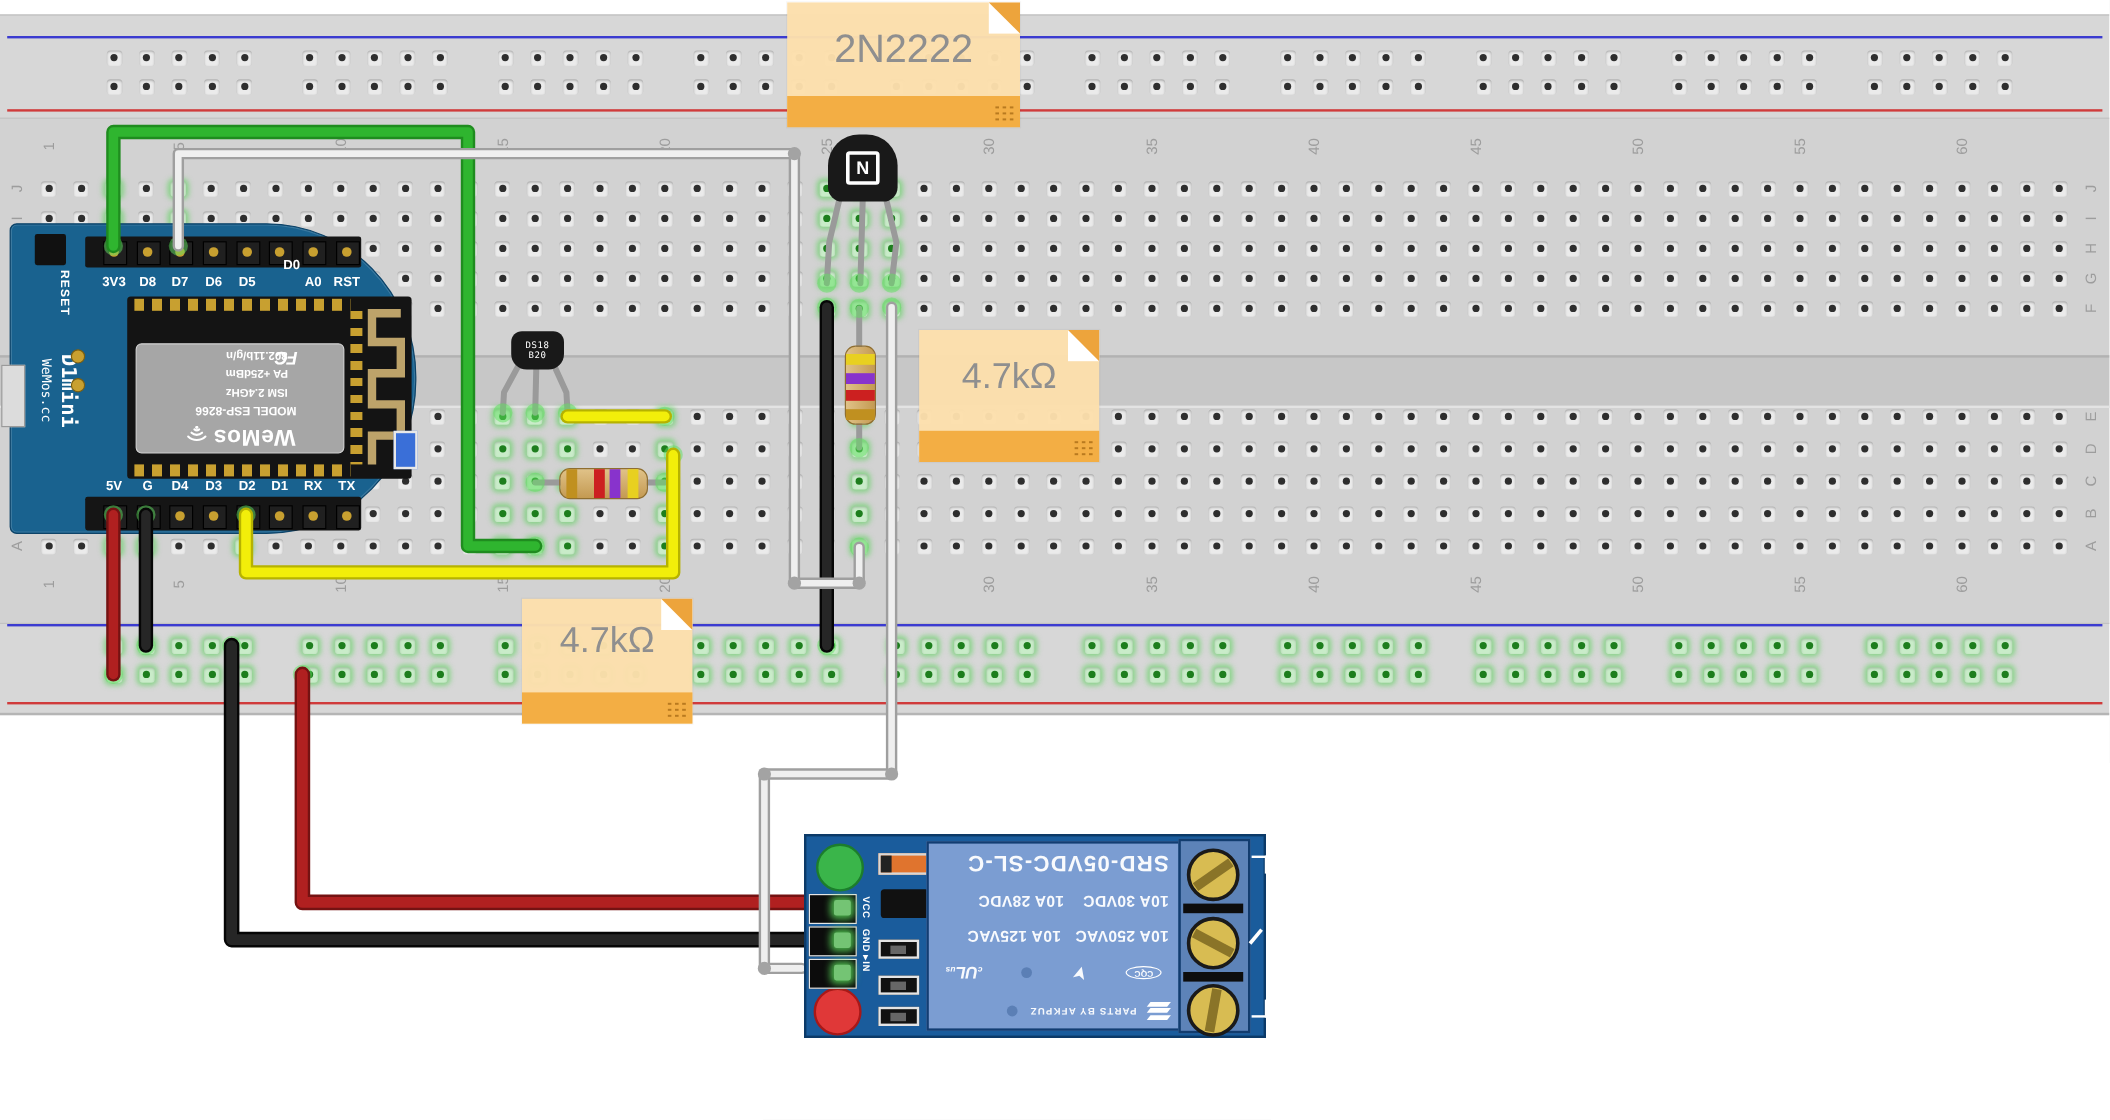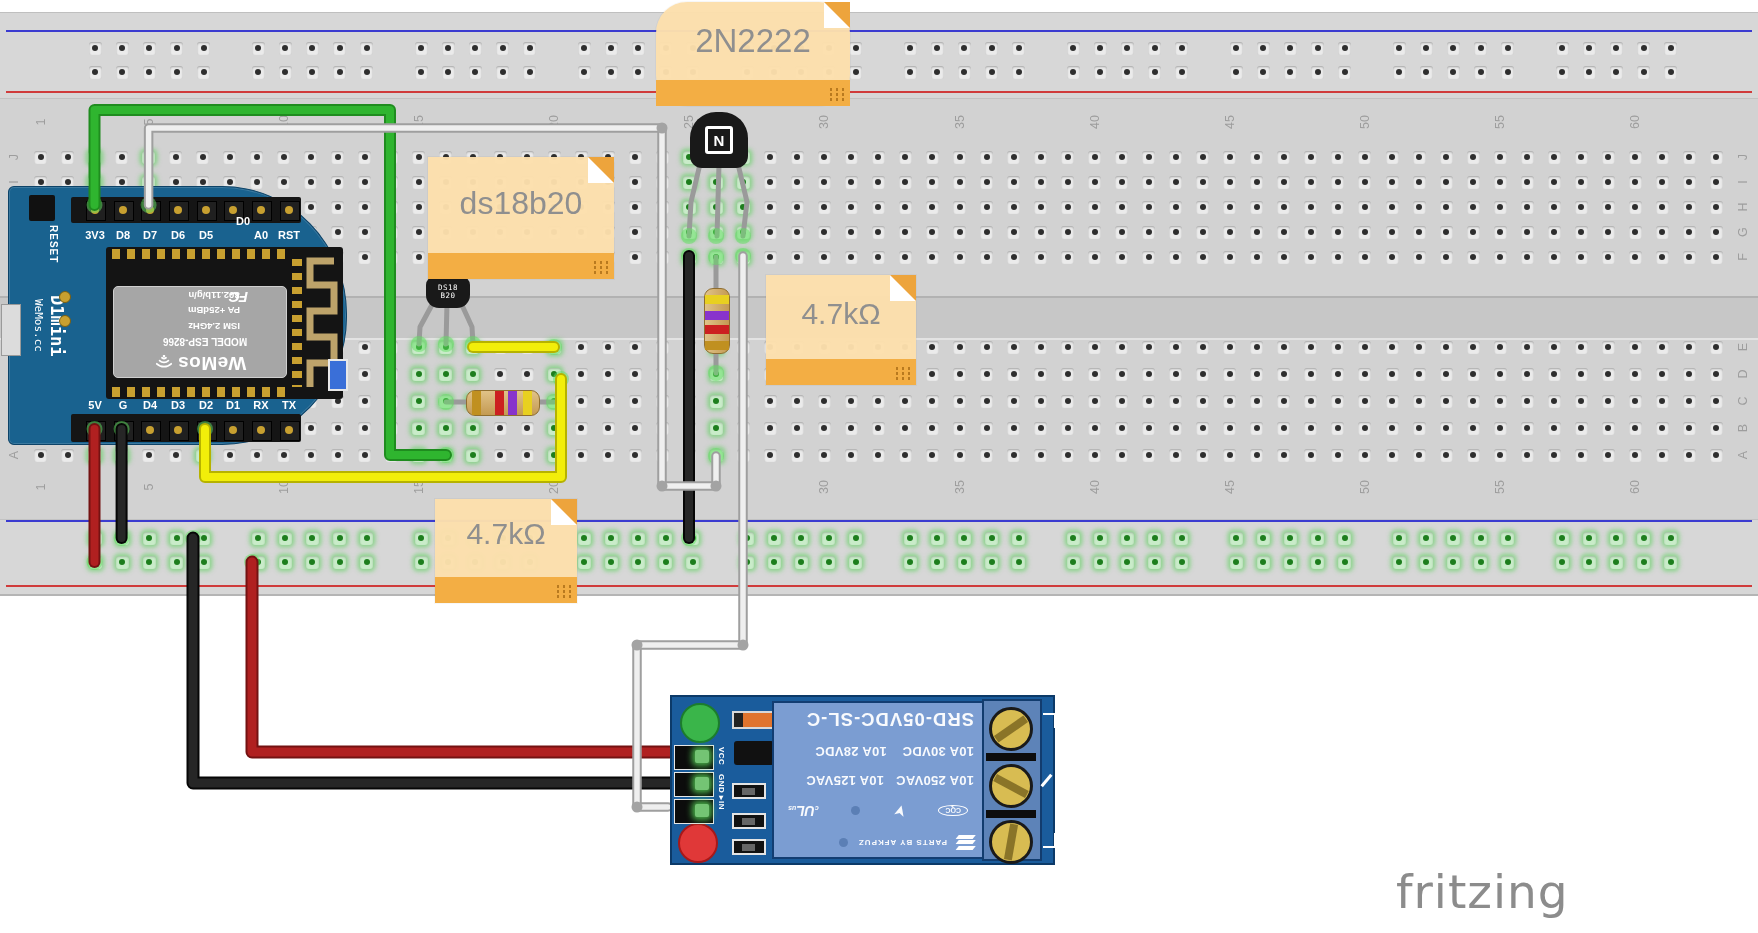--- a/index.html
+++ b/index.html
@@ -2944,39 +2944,32 @@
           <i style="transform:rotate(-80deg);"></i>
         </div>
       <div class="tsep" style="top:52px;" data-interactable="false"></div>
       <div class="tsep" style="top:109px;" data-interactable="false"></div>
     </div>
     <div class="cmark" style="left:371px;top:16px;border-top:2.5px solid #fff;border-right:2.5px solid #fff;" data-interactable="false"></div>
     <div class="cmark" style="left:373px;top:76px;width:3px;height:15px;background:#fff;transform:rotate(40deg);" data-interactable="false"></div>
     <div class="cmark" style="left:371px;top:136px;border-bottom:2.5px solid #fff;border-right:2.5px solid #fff;" data-interactable="false"></div>
   </div>
 
-  <div class="note" style="left:656px;top:2px;width:194px;height:104px;border-radius:31px;" data-interactable="true">
+  <div class="note" style="left:656px;top:2px;width:194px;height:104px;" data-interactable="true">
     <span class="txt" style="font-size:33px;padding-top:20px;" data-interactable="false">2N2222</span>
-    <div class="fold"></div>
-      <div class="strip" data-interactable="false"></div>
-      <div class="grip" data-interactable="true"></div>
-  </div>
-  <div class="note" style="left:428px;top:157px;width:186px;height:122px;" data-interactable="true">
-    <span class="txt" style="font-size:32px;padding-top:28px;" data-interactable="false">ds18b20</span>
     <div class="fold"></div>
       <div class="strip" data-interactable="false"></div>
       <div class="grip" data-interactable="true"></div>
   </div>
   <div class="note" style="left:766px;top:275px;width:150px;height:110px;" data-interactable="true">
     <span class="txt" style="font-size:30px;padding-top:22px;" data-interactable="false">4.7kΩ</span>
     <div class="fold"></div>
       <div class="strip" data-interactable="false"></div>
       <div class="grip" data-interactable="true"></div>
   </div>
   <div class="note" style="left:435px;top:499px;width:142px;height:104px;" data-interactable="true">
     <span class="txt" style="font-size:30px;padding-top:18px;" data-interactable="false">4.7kΩ</span>
     <div class="fold"></div>
       <div class="strip" data-interactable="false"></div>
       <div class="grip" data-interactable="true"></div>
   </div>
 
-  <div class="fritzing-logo" data-interactable="false">fritzing</div>
 </div>
 
 </body></html>

